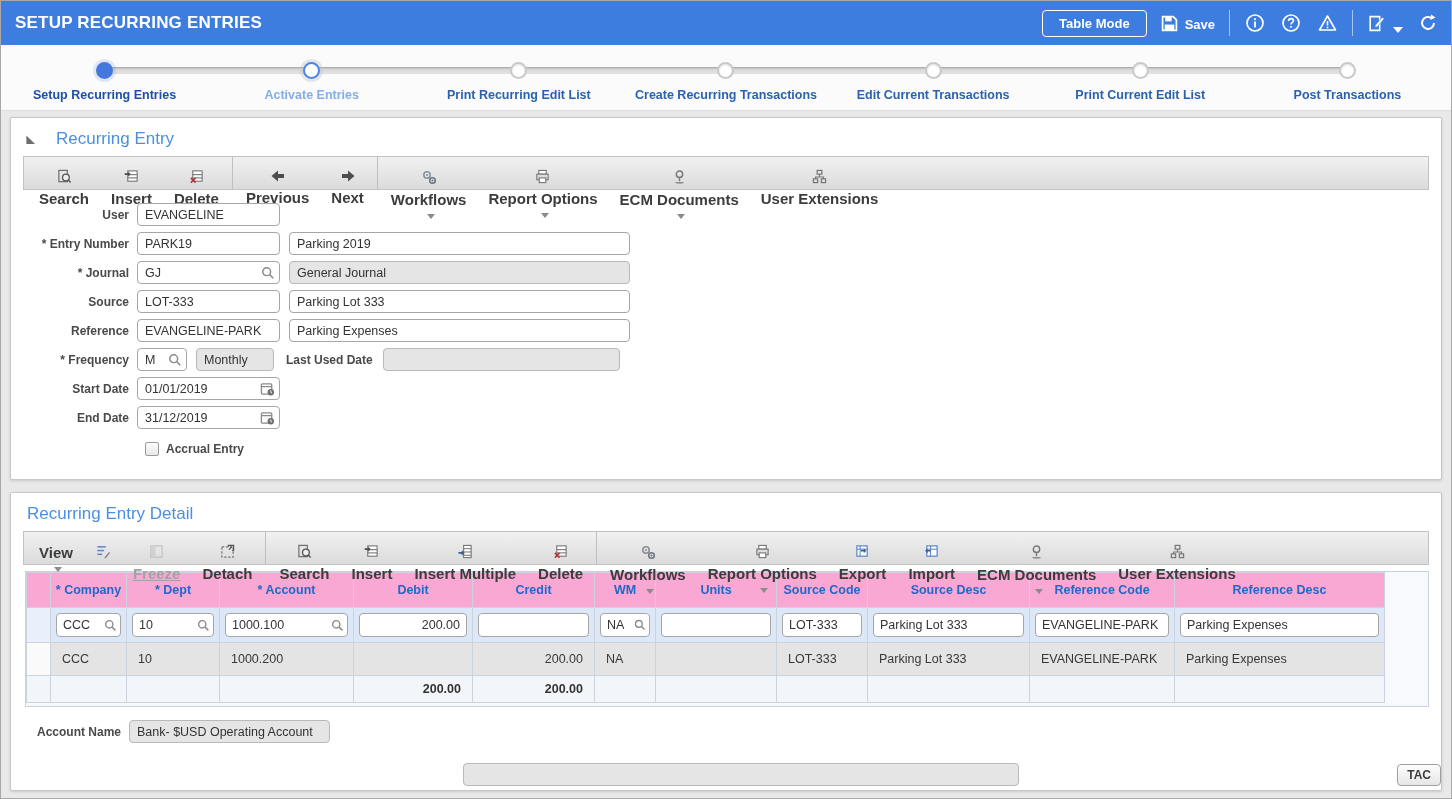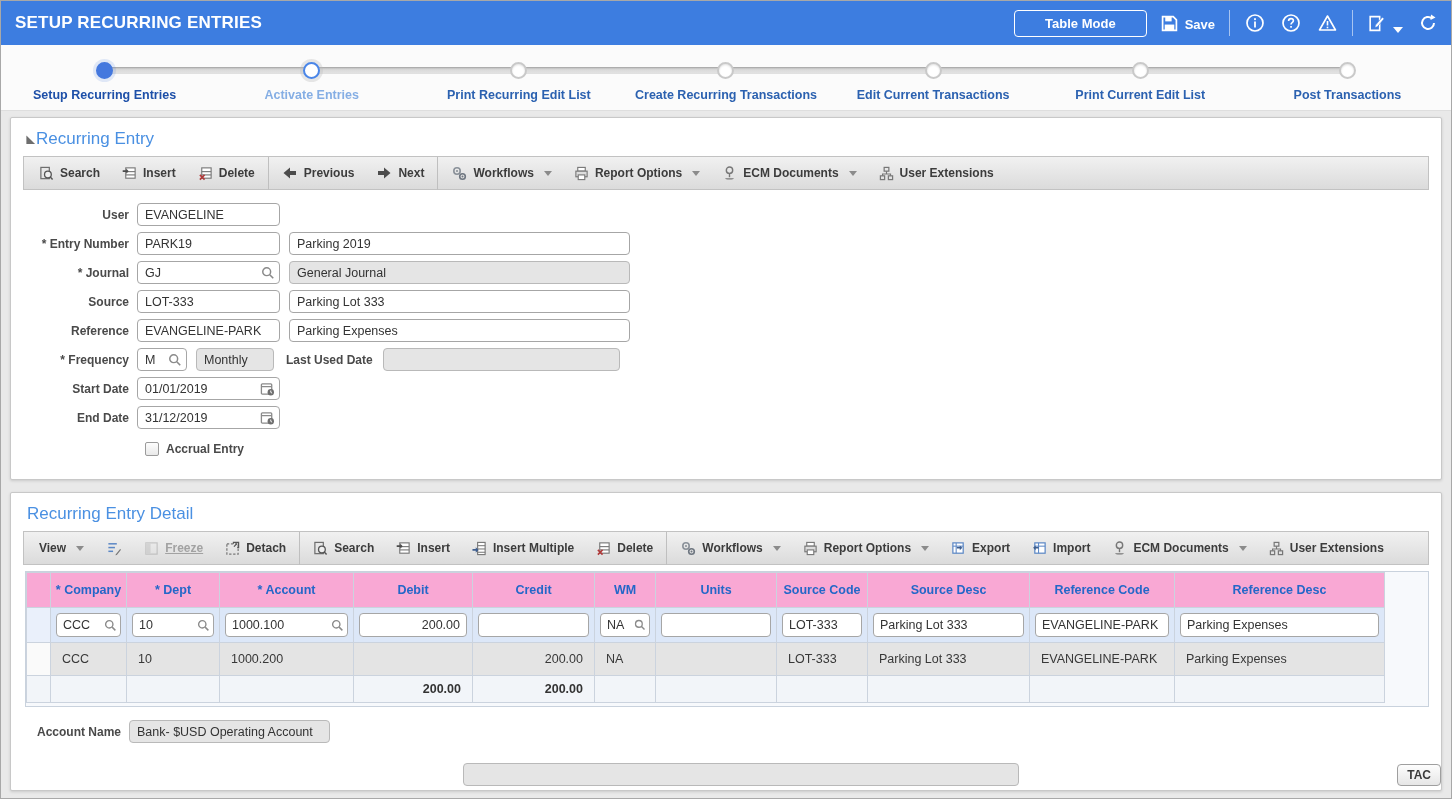--- a/index.html
+++ b/index.html
@@ -13,21 +13,21 @@
   }
   
   .titlebar {
     height:44px; background:#3D7DE0; display:flex; align-items:center;
     justify-content:space-between; padding:0 12px 0 14px;
   }
   .app-title { color:#fff; font-size:17px; font-weight:bold; letter-spacing:.2px; }
   .tb-right { display:flex; align-items:center; gap:14px; }
   .btn-outline {
     border:1px solid #fff; border-radius:4px; color:#fff; font-size:13px; font-weight:bold;
-    padding:5px 30px; background:transparent; cursor:pointer; font-family:inherit;margin-left:48px;
+    padding:5px 16px; background:transparent; cursor:pointer; font-family:inherit;margin-left:48px;
   }
   .tb-act { display:flex; align-items:flex-end; gap:7px; color:#fff; font-size:13px; font-weight:bold; cursor:pointer; }
   .tb-div { width:1px; height:26px; background:rgba(255,255,255,.55); }
   .tb-icon { width:22px; height:22px; display:flex; align-items:center; justify-content:center; cursor:pointer; }
   .caret-w { width:0; height:0; border-left:5px solid transparent; border-right:5px solid transparent; border-top:6px solid #fff; }
   
   .stepper { position:relative; height:66px; background:#FBFBFB; border-bottom:1px solid #DEDEDE; display:flex; }
   .track {
     position:absolute; left:102px; right:104px; top:22px; height:7px; border-radius:4px;
     background:linear-gradient(#D3D3D3,#E4E4E4); box-shadow:inset 0 1px 2px rgba(0,0,0,.25);
@@ -37,28 +37,28 @@
   .step.current .dot { background:#4478DE; border-color:#4478DE; box-shadow:0 0 0 3px rgba(68,120,222,.15); }
   .step.next .dot { background:#fff; border:2px solid #4A86E8; box-shadow:0 0 0 3px rgba(190,190,190,.35); }
   .step-label { margin-top:9px; font-size:12.5px; font-weight:600; color:#2B61B0; white-space:nowrap; }
   .step.current .step-label { font-weight:bold; color:#1D4FA8; }
   .step.next .step-label { color:#85AEE4; }
   
   .main { padding:6px 9px 0 9px; }
   .panel { background:#FFF; border:1px solid #C8C8C8; border-radius:2px; box-shadow:0 1px 3px rgba(0,0,0,.14); }
   .panel-1 { height:363px; margin-bottom:12px; }
   .panel-2 { height:299px; }
-  .panel-title { display:flex; align-items:center; gap:0; padding:11px 14px 7px 14px; font-size:17px; color:#4A90E2; }
+  .panel-title { display:flex; align-items:center; gap:20px; padding:11px 14px 7px 14px; font-size:17px; color:#4A90E2; }
   .disc-tri { width:11px; height:11px; flex:0 0 auto; }
   
   .toolbar {
     margin:0 12px; height:34px; border:1px solid #C2C2C2;
     background:linear-gradient(#F1F1F1,#DBDBDB); display:flex; align-items:center; padding:0 4px;
   }
-  .tbi { display:flex; align-items:center; gap:6px; padding:4px 11px; height:100%; font-size:12px; font-weight:bold; color:#3C3C3C; cursor:pointer; white-space:nowrap; }
+  .tbi { display:flex; align-items:center; gap:6px; padding:12px 11px; height:100%; font-size:15px; font-weight:bold; color:#3C3C3C; cursor:pointer; white-space:nowrap;flex-direction:column; }
   .tbi.disabled { color:#A2A2A2; cursor:default;text-decoration:underline; }
   .tbi.disabled svg { opacity:.45; }
   .tbi-sep { width:1px; height:33px; background:#BFBFBF; margin:0 2px; }
   .caret-g { width:0; height:0; border-left:4.5px solid transparent; border-right:4.5px solid transparent; border-top:5.5px solid #8B8B8B; margin-left:4px; }
   
   .form { margin-top:10px; }
   .frow { display:flex; align-items:center; height:29px; }
   .flabel { width:126px; text-align:right; font-size:12px; font-weight:bold; color:#4A4A4A; padding-right:8px; flex:0 0 auto; }
   .inlabel { font-size:12px; font-weight:bold; color:#4A4A4A; padding:0 10px 0 12px; }
   .inp {

